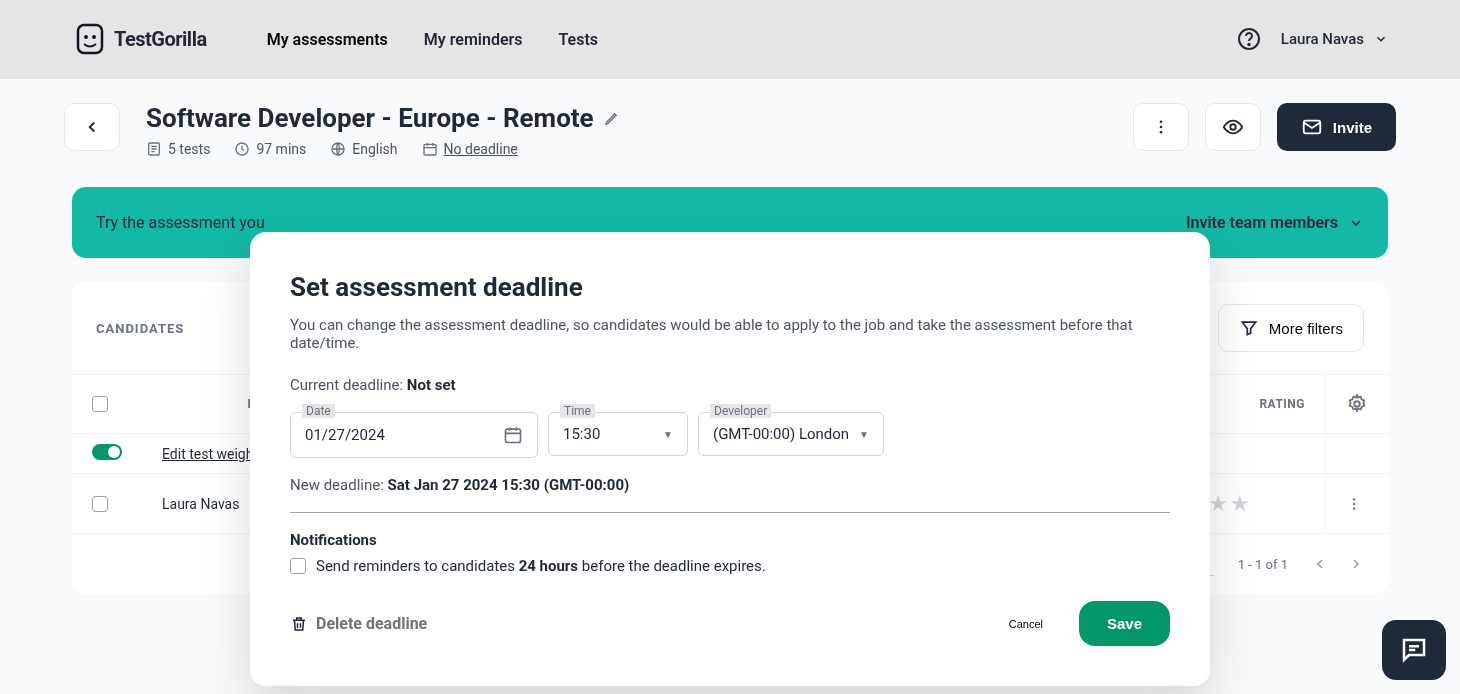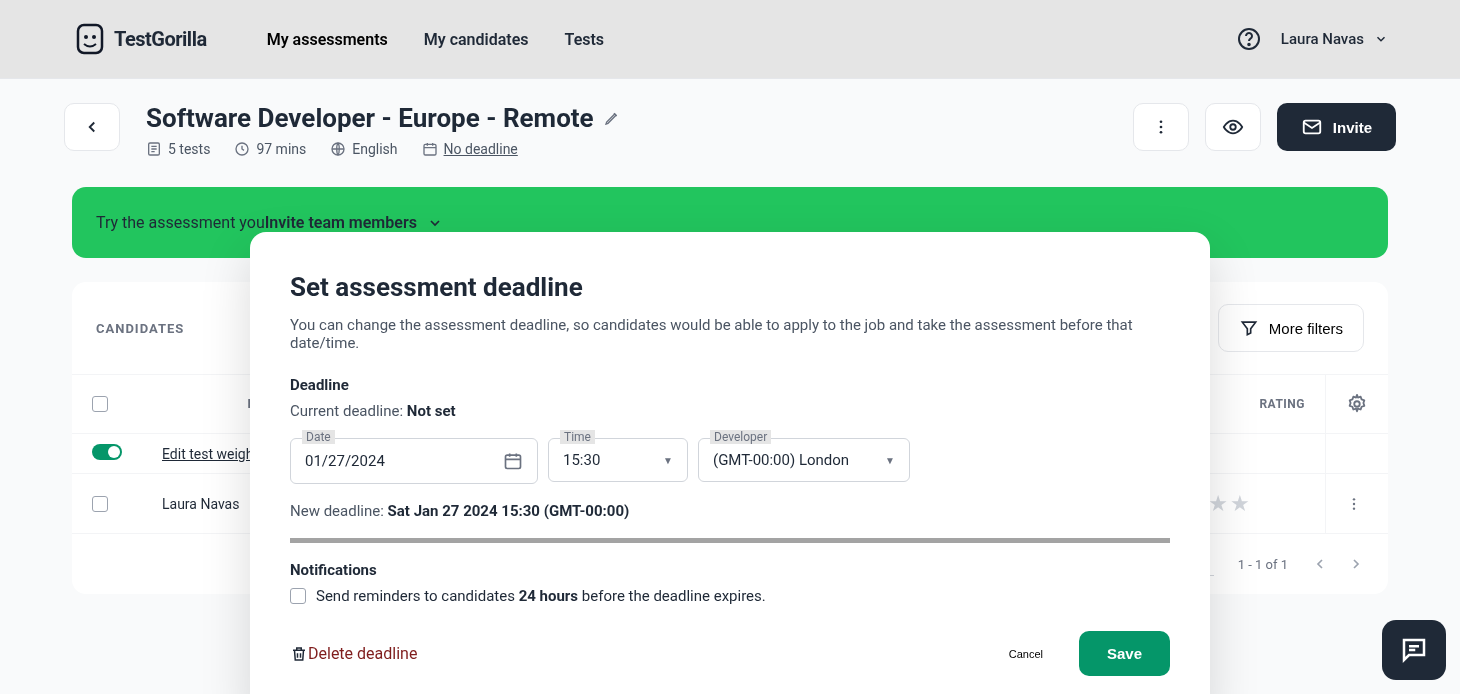--- a/index.html
+++ b/index.html
@@ -25,21 +25,21 @@
     .assessment-title { font-size: 26px; font-weight: 700; }
     .pencil { cursor: pointer; }
     .meta-row { display: flex; align-items: center; gap: 24px; font-size: 14px; color: #4b5563; }
     .meta-item { display: flex; align-items: center; gap: 6px; }
     .deadline-link { text-decoration: underline; color: #4b5563; cursor: pointer; }
     .subheader-actions { display: flex; gap: 16px; }
     .square-btn { width: 56px; height: 48px; border: 1px solid #e5e7eb; border-radius: 10px; background: #fff; display: flex; align-items: center; justify-content: center; cursor: pointer; }
     .invite-btn { height: 48px; padding: 0 24px; background: #1f2937; color: #fff; border-radius: 10px; border: none; display: flex; align-items: center; gap: 10px; font-size: 15px; font-weight: 600; cursor: pointer; }
     
     
-    .try-bar { margin: 0 72px 24px; background: #22c55e; border-radius: 14px; padding: 26px 24px; display: flex; align-items: center; }
+    .try-bar { margin: 0 72px 24px; background: #14b8a6; border-radius: 14px; padding: 26px 24px; display: flex; align-items: center; justify-content: space-between; }
     .invite-team { display: flex; align-items: center; gap: 10px; font-weight: 600; cursor: pointer; }
     
     
     .candidates-card { margin: 0 72px; background: #fff; border-radius: 14px; }
     .candidates-header { padding: 22px 24px; display: flex; align-items: center; justify-content: space-between; }
     .candidates-title { font-size: 13px; font-weight: 700; letter-spacing: 1px; color: #6b7280; }
     .more-filters-btn { height: 48px; padding: 0 20px; border: 1px solid #e5e7eb; border-radius: 10px; background: #fff; display: flex; align-items: center; gap: 10px; font-size: 15px; font-weight: 500; cursor: pointer; }
     
     
     .table-wrap { overflow-x: auto; }
@@ -74,30 +74,30 @@
     .modal-desc { font-size: 15px; color: #4b5563; margin-bottom: 24px; }
     .modal-section-title { font-size: 15px; font-weight: 700; margin-bottom: 8px; }
     .current-deadline { font-size: 15px; color: #4b5563; margin-bottom: 18px; }
     .current-deadline b, .new-deadline b { color: #1f2937; font-weight: 700; }
     .field-row { display: flex; gap: 10px; margin-bottom: 18px; }
     .field { position: relative; }
     .field-label { position: absolute; top: -8px; left: 12px; background: #e5e5e5; padding: 0 4px; font-size: 12px; color: #6b7280; }
     .field-input { border: 1px solid #d1d5db; border-radius: 6px; padding: 12px 14px; font-size: 15px; }
     .date-field { width: 248px; display:flex; align-items:center; justify-content:space-between; }
     .select-field { width: 140px; display:flex; align-items:center; justify-content:space-between; }
-    .tz-field { width: 212px; display:flex; align-items:center; justify-content:space-between; }
+    .tz-field { width: 186px; display:flex; align-items:center; justify-content:space-between; }
     .caret { font-size:10px; color:#6b7280; }
-    .new-deadline { font-size: 15px; color: #4b5563; padding-bottom: 18px; border-bottom: 5px solid #a3a3a3; margin-bottom: 18px; }
+    .new-deadline { font-size: 15px; color: #4b5563; padding-bottom: 18px; border-bottom: 1px solid #a3a3a3; margin-bottom: 18px; }
     .notif-check { display: flex; align-items: center; gap: 10px; font-size: 15px; margin-bottom: 26px; }
     .notif-box { width: 16px; height: 16px; border: 1.5px solid #9ca3af; border-radius: 3px; }
     .modal-footer { display: flex; align-items: center; }
-    .delete-deadline { display: flex; align-items: center; color: #7f1d1d; font-weight: 400; cursor: pointer; }
+    .delete-deadline { display: flex; align-items: center; gap: 8px; color: #737373; font-weight: 700; cursor: pointer; }
     .modal-actions { margin-left: auto; display: flex; gap: 12px; }
     .btn-cancel { padding: 14px 24px; background: none; border: none; font-size: 11px; font-weight: 500; cursor: pointer; border-radius: 10px; }
-    .btn-save { padding: 14px 28px; background: #059669; color: #fff; border: none; font-size: 15px; font-weight: 600; border-radius: 10px; cursor: pointer; }
+    .btn-save { padding: 14px 28px; background: #059669; color: #fff; border: none; font-size: 15px; font-weight: 600; border-radius: 16px; cursor: pointer; }
     
     
     .chat-bubble { position: absolute; bottom: 14px; right: 14px; width: 64px; height: 60px; background: #1f2937; border-radius: 14px; display: flex; align-items: center; justify-content: center; cursor: pointer; }
     
     svg { display: block; }
   </style>
 </head>
 <body>
 
 <div class="header">
@@ -105,21 +105,21 @@
     <svg class="logo-mark" viewBox="0 0 36 36">
         <rect x="6" y="4" width="24" height="28" rx="6" fill="none" stroke="#111827" stroke-width="2.5"></rect>
         <circle cx="14" cy="16" r="2" fill="#111827"></circle>
         <circle cx="22" cy="16" r="2" fill="#111827"></circle>
         <path d="M12 23 Q18 28 24 23" fill="none" stroke="#111827" stroke-width="2"></path>
       </svg>
     <span class="logo-text">TestGorilla</span>
   </div>
   <nav class="nav">
     <span class="nav-item active">My assessments</span>
-    <span class="nav-item">My candidates</span>
+    <span class="nav-item">My reminders</span>
     <span class="nav-item">Tests</span>
   </nav>
   <div class="header-right">
     <button class="icon-btn">
       <svg width="24" height="24" viewBox="0 0 24 24" fill="none" stroke="#1f2937" stroke-width="2">
           <circle cx="12" cy="12" r="10"></circle>
           <path d="M9 9a3 3 0 1 1 4.5 2.6C12.5 12.5 12 13 12 14"></path>
           <circle cx="12" cy="17.5" r="0.8" fill="#1f2937"></circle>
         </svg>
     </button>
@@ -314,21 +314,20 @@
           </svg>
         </button>
     </div>
   </div>
 </div>
 
 <div class="modal-backdrop">
   <div class="modal">
     <h2>Set assessment deadline</h2>
     <p class="modal-desc">You can change the assessment deadline, so candidates would be able to apply to the job and take the assessment before that date/time.</p>
-    <div class="modal-section-title">Deadline</div>
     <div class="current-deadline">
       <span>Current deadline: </span><b>Not set</b>
     </div>
     <div class="field-row">
       <div class="field">
         <span class="field-label">Date</span>
         <div class="field-input date-field">
           <span>01/27/2024</span>
           <svg width="20" height="20" viewBox="0 0 24 24" fill="none" stroke="#6b7280" stroke-width="2">
               <rect x="3" y="5" width="18" height="16" rx="2"></rect>

